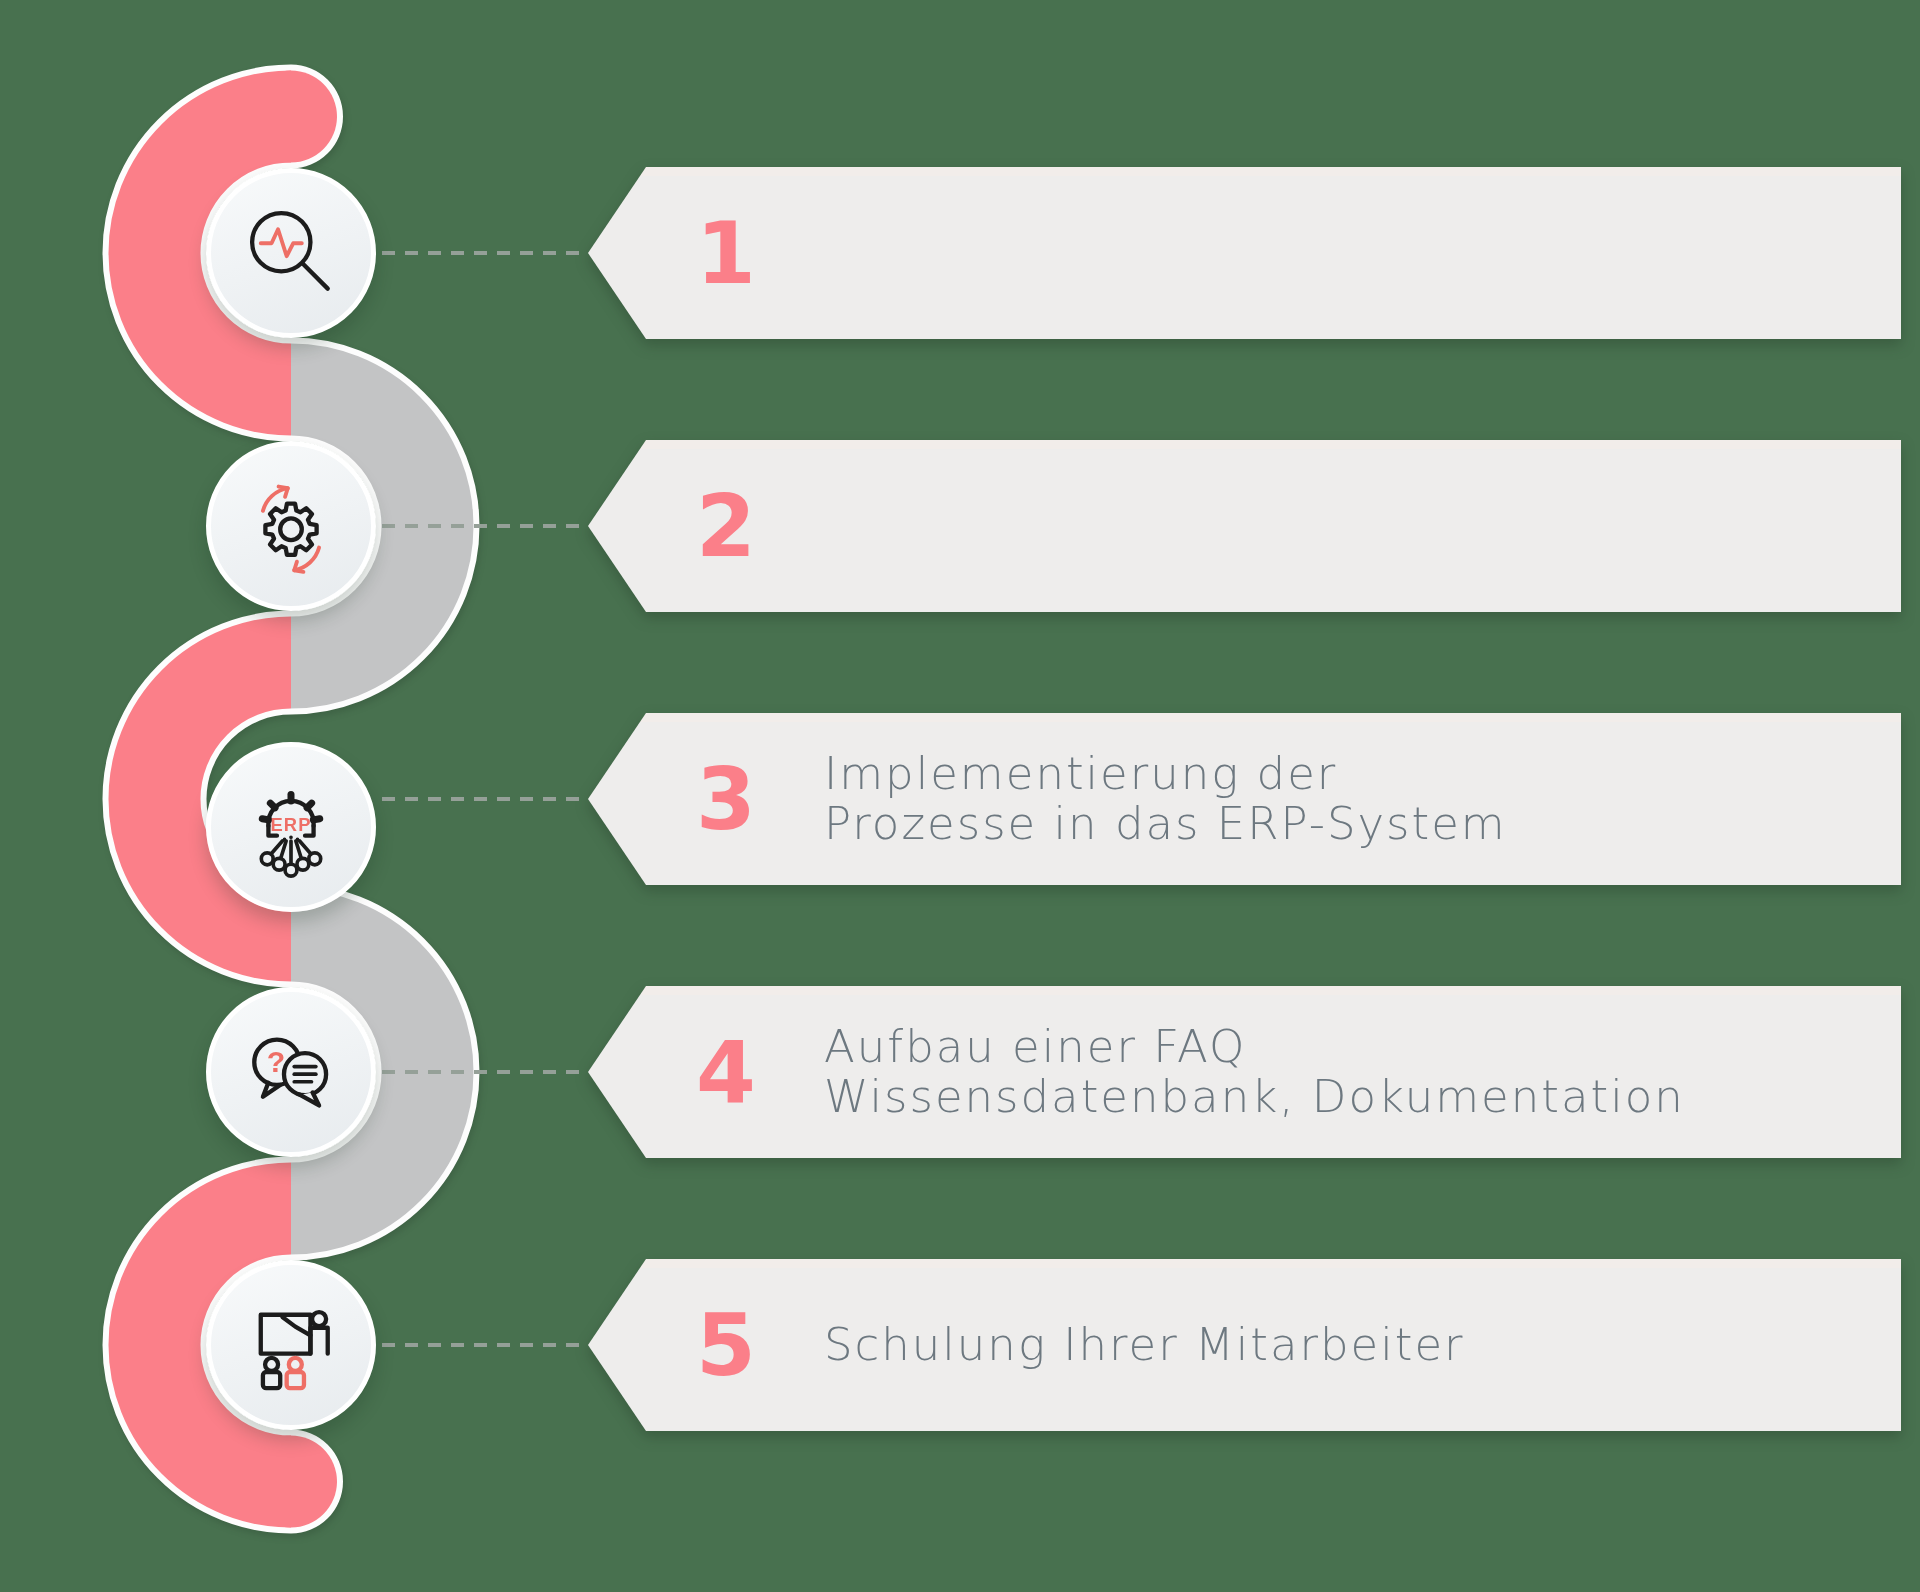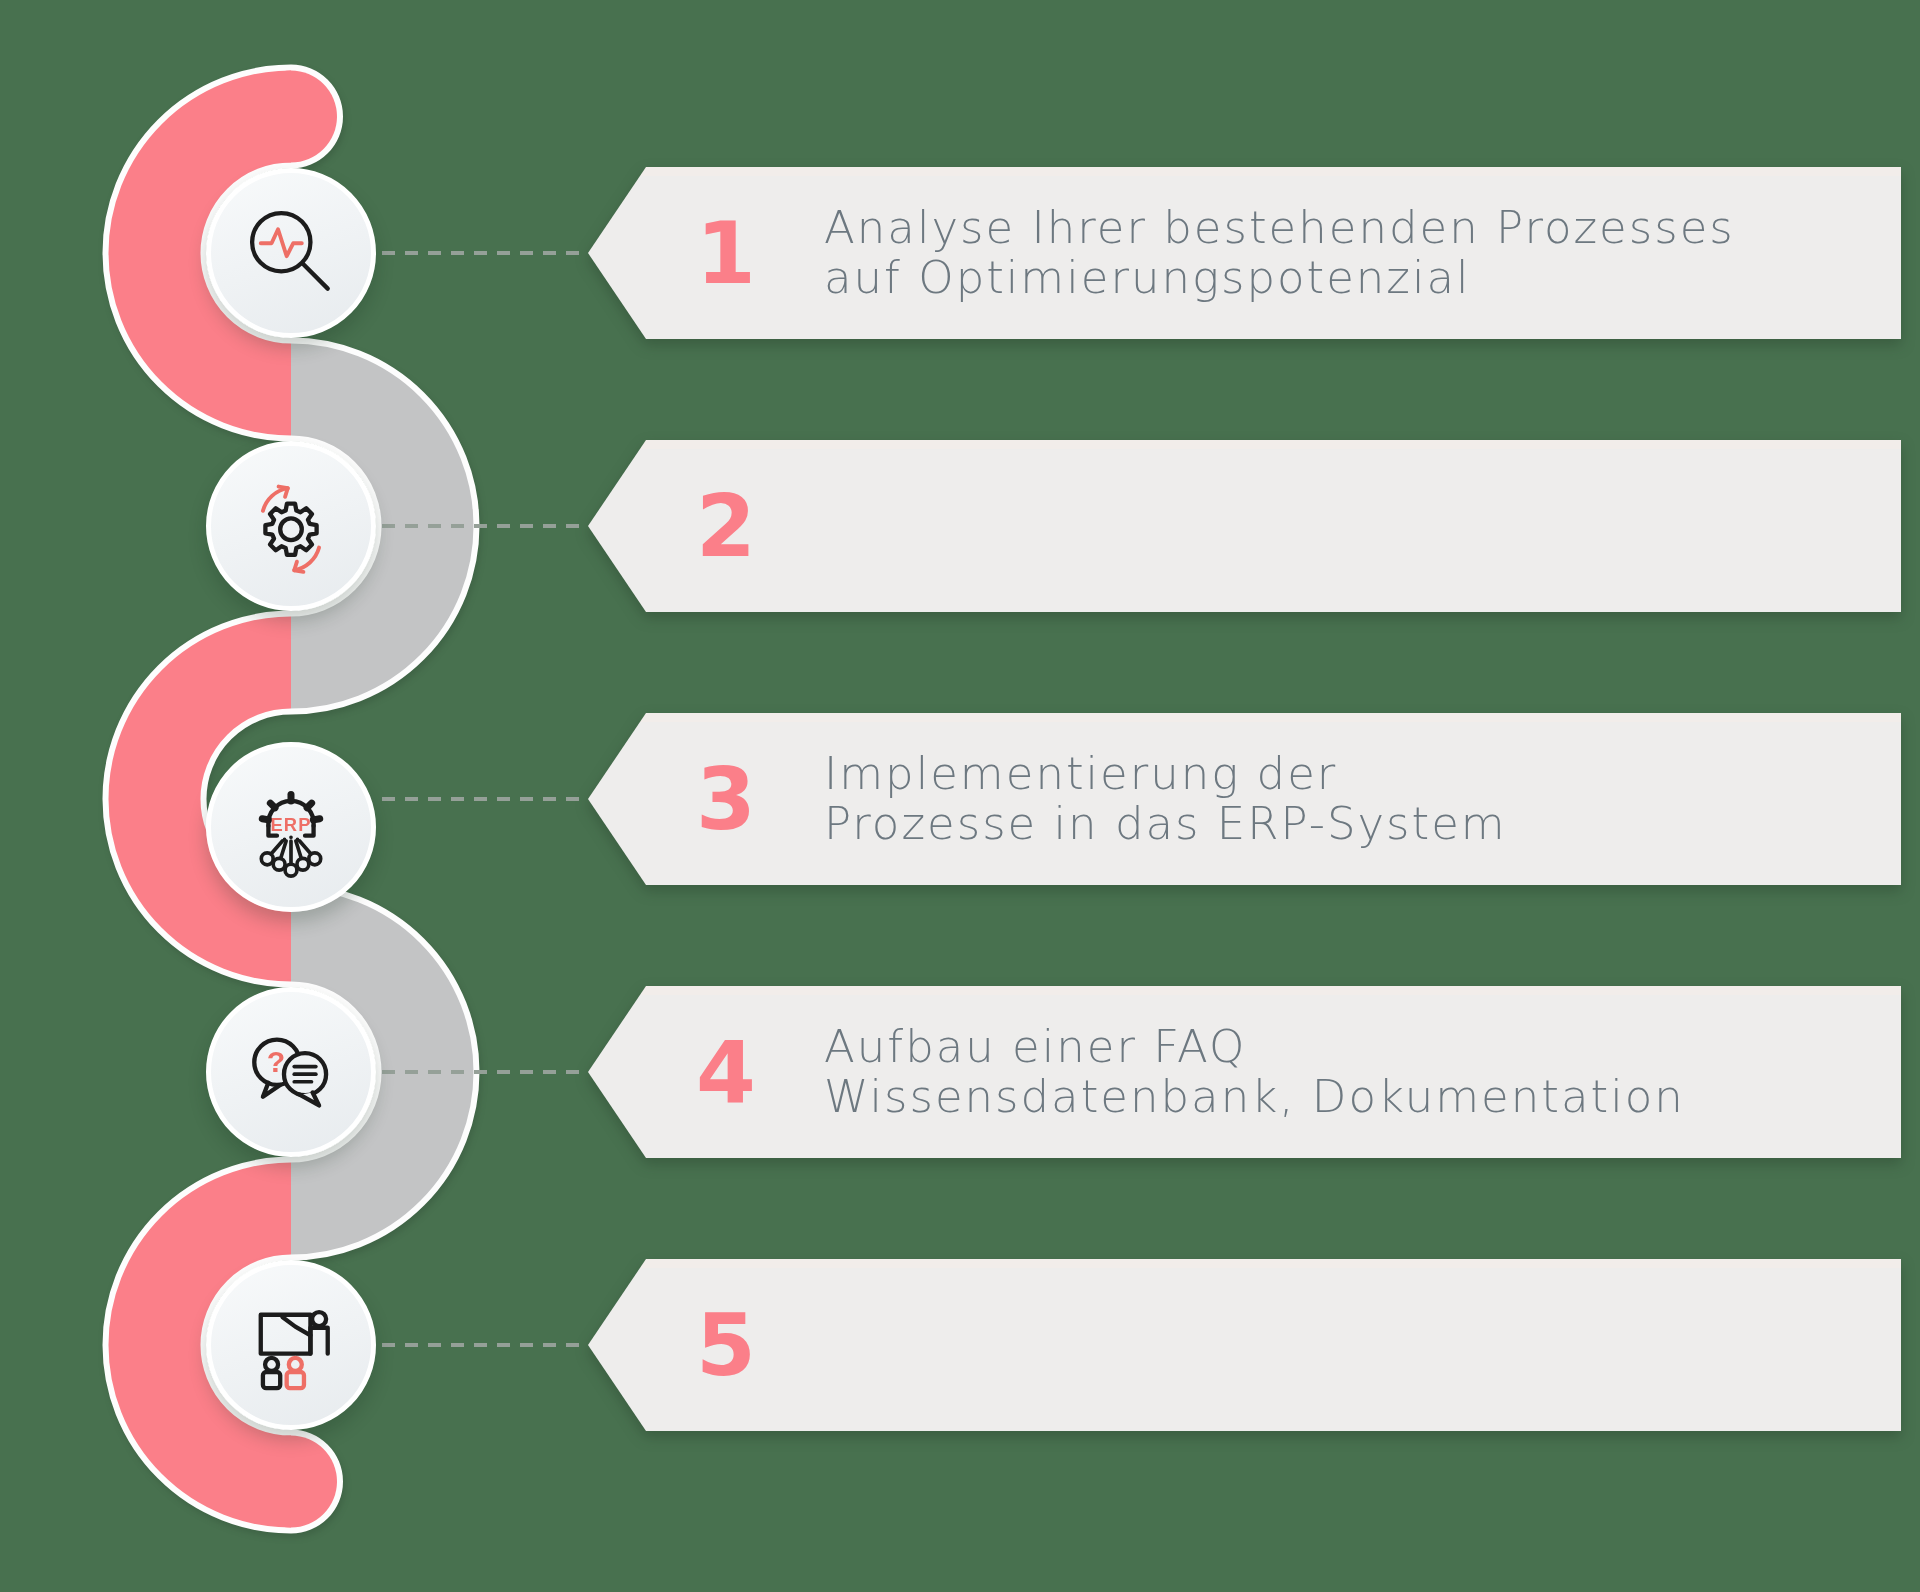--- a/index.html
+++ b/index.html
@@ -160,22 +160,20 @@
       <circle class="ic" cx="32" cy="68" r="6"></circle>
       <rect class="ic" x="24" y="75" width="16" height="15" rx="3"></rect>
       <circle class="ic-acc ic-acc-4" cx="54" cy="68" r="6"></circle>
       <rect class="ic-acc ic-acc-4" x="46" y="75" width="16" height="15" rx="3"></rect>
     </svg>
   </div>
 
   <div class="banner" style="top:167px">
     <div class="banner-shape">
       <div class="step-number">1</div>
-      <div class="step-title">Analyse Ihrer bestehenden Prozesses
-auf Optimierungspotenzial</div>
     </div>
   </div>
 
   <div class="banner" style="top:440px">
     <div class="banner-shape">
       <div class="step-number">2</div>
     </div>
   </div>
 
   <div class="banner" style="top:713px">
@@ -190,16 +188,17 @@
     <div class="banner-shape">
       <div class="step-number">4</div>
       <div class="step-title">Aufbau einer FAQ
 Wissensdatenbank, Dokumentation</div>
     </div>
   </div>
 
   <div class="banner" style="top:1259px">
     <div class="banner-shape">
       <div class="step-number">5</div>
+      <div class="step-title">Schulung Ihrer Mitarbeiter</div>
     </div>
   </div>
 
 </div>
 
 </body></html>

